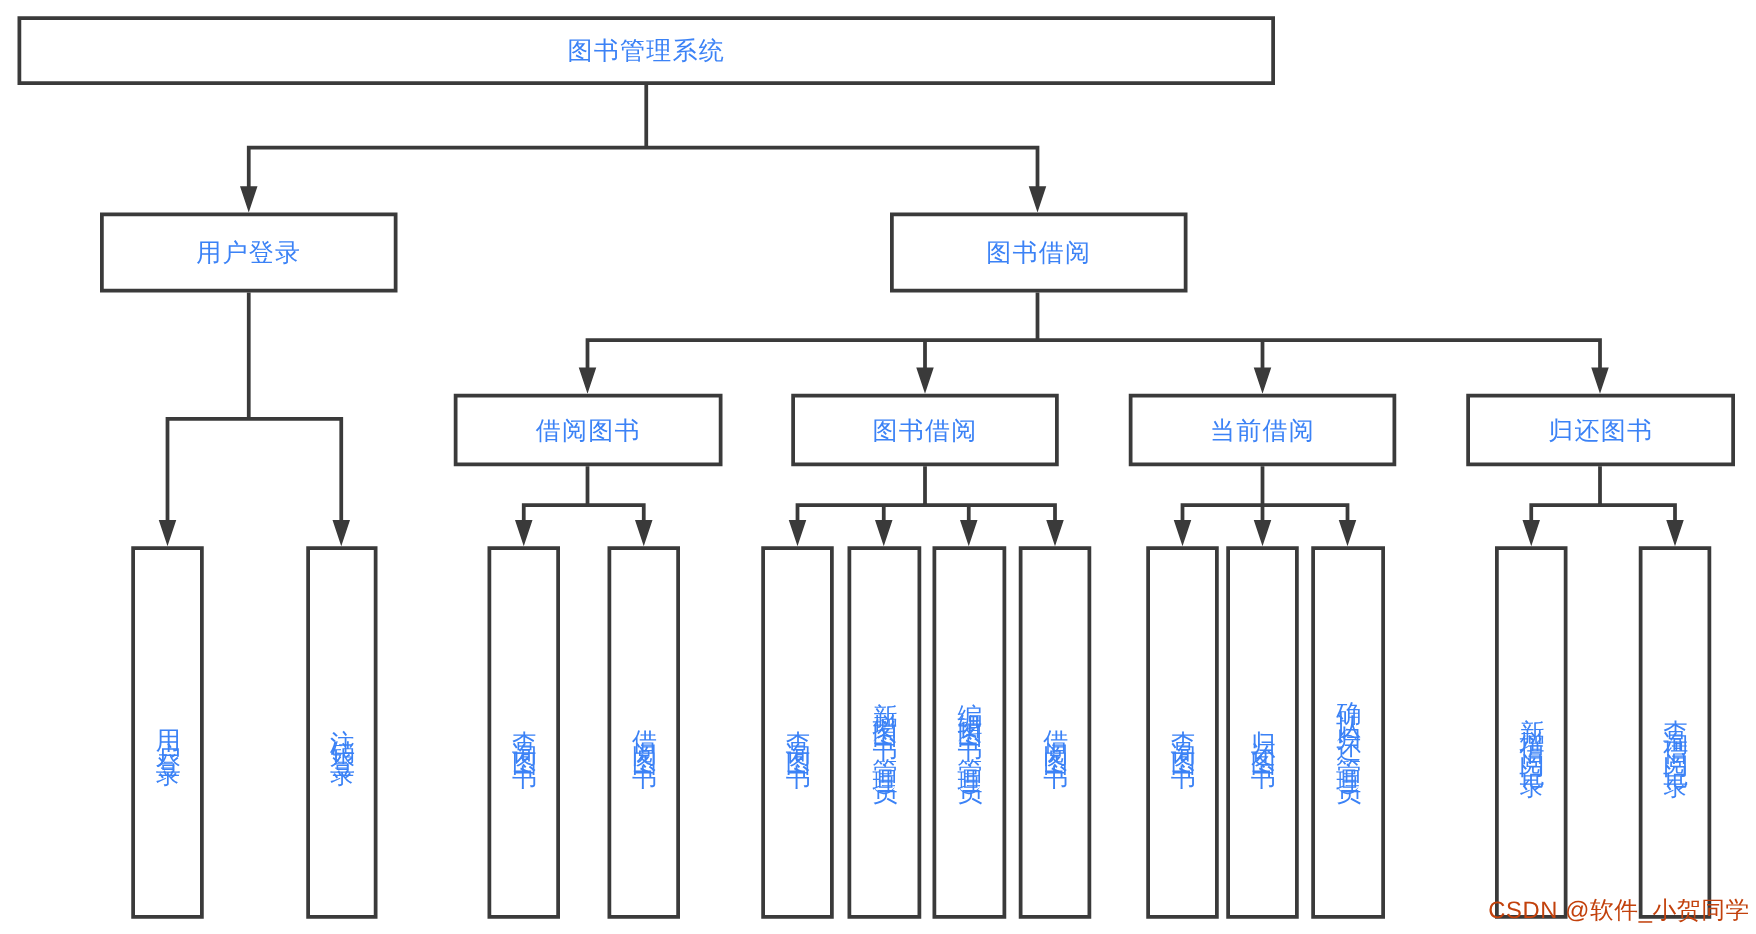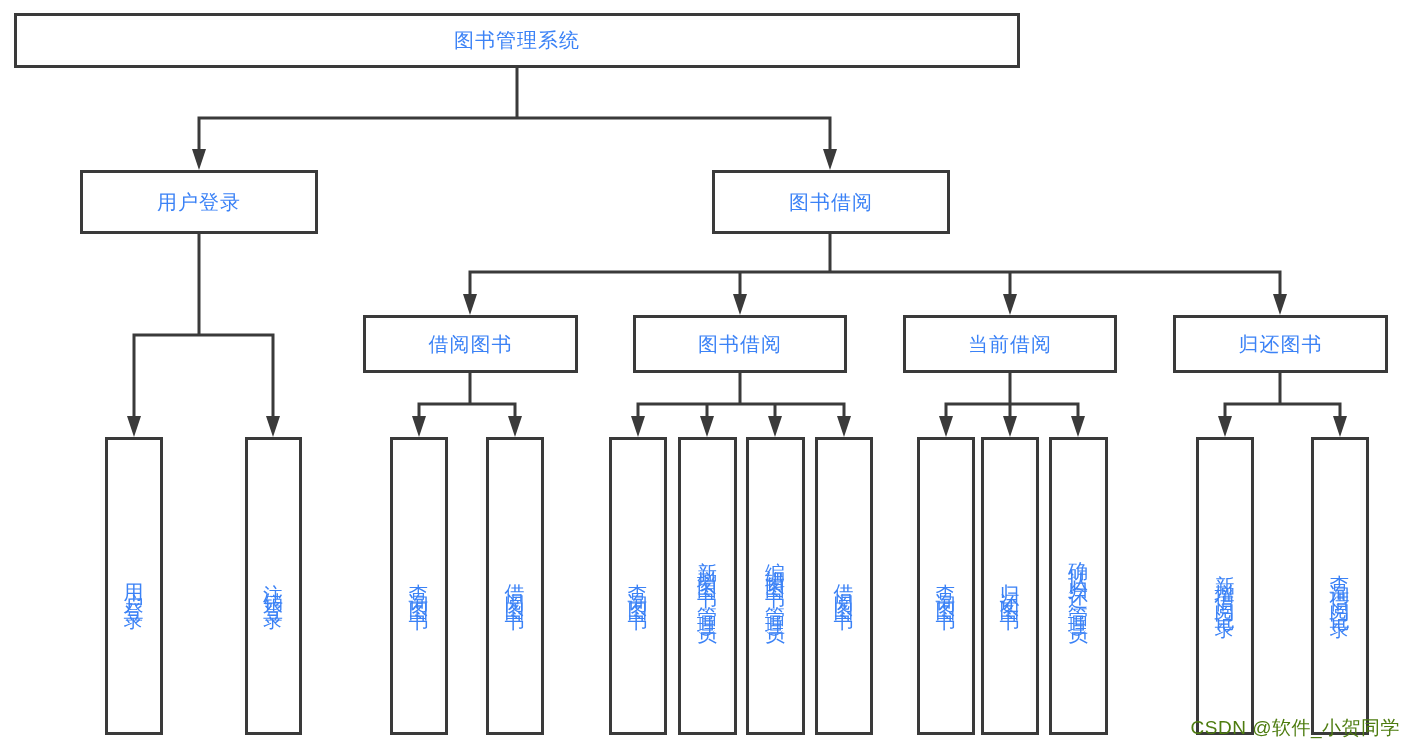--- a/index.html
+++ b/index.html
@@ -27,21 +27,21 @@
     text-orientation:mixed;
     font-size:20px;
     letter-spacing:9px;
     line-height:1;
   }
   .watermark {
     position:absolute;
     right:5px;
     bottom:6px;
     font-size:19px;
-    color:#4d7c0f;
+    color:#c2410c;
     letter-spacing:0.5px;
     white-space:nowrap;
     z-index:10;
   }
 </style>
 </head>
 <body>
 
 <div class="canvas">
 

